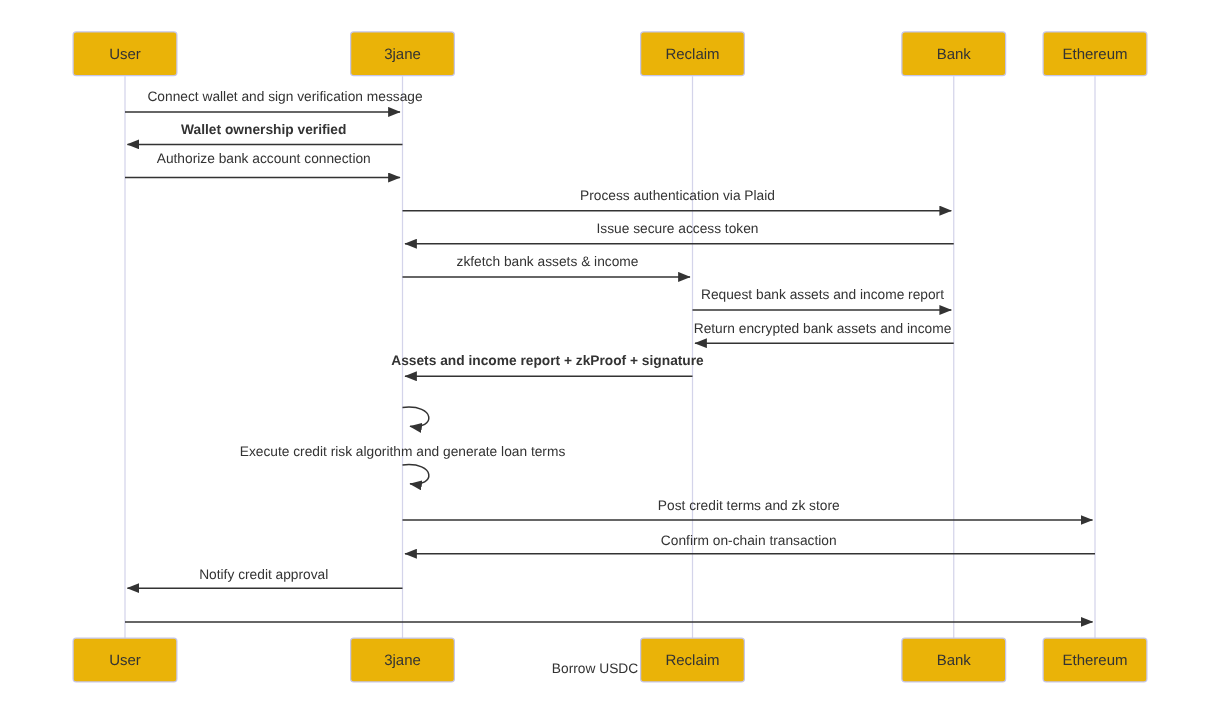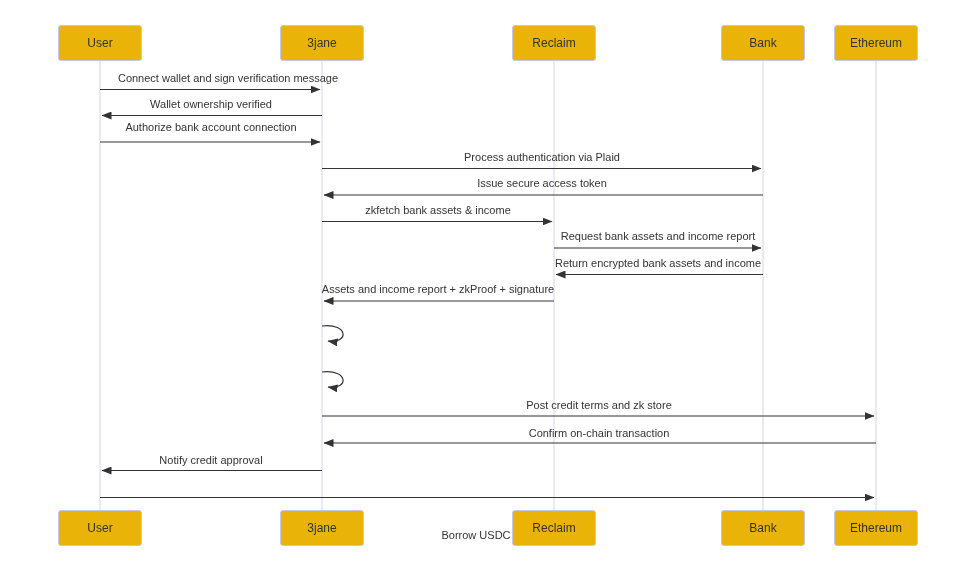--- a/index.html
+++ b/index.html
@@ -101,26 +101,27 @@
       <span>Reclaim</span>
     </div>
   <div class="actor-box" style="left:721px; top:510px;">
       <span>Bank</span>
     </div>
   <div class="actor-box" style="left:834px; top:510px;">
       <span>Ethereum</span>
     </div>
 
   <div class="msg-label" style="left:211px; top:72px;margin-left:17px;">Connect wallet and sign verification message</div>
-  <div class="msg-label" style="left:211px; top:98px;">Wallet ownership verified</div>
+  <div class="msg-label" style="left:211px; top:98px;font-weight:bold;">Wallet ownership verified</div>
   <div class="msg-label" style="left:211px; top:121px;">Authorize bank account connection</div>
   <div class="msg-label" style="left:542px; top:151px;">Process authentication via Plaid</div>
   <div class="msg-label" style="left:542px; top:177px;">Issue secure access token</div>
   <div class="msg-label" style="left:438px; top:204px;">zkfetch bank assets &amp; income</div>
   <div class="msg-label" style="left:658px; top:230px;">Request bank assets and income report</div>
   <div class="msg-label" style="left:658px; top:257px;text-align:right;">Return encrypted bank assets and income</div>
-  <div class="msg-label" style="left:438px; top:283px;">Assets and income report + zkProof + signature</div>
+  <div class="msg-label" style="left:438px; top:283px;font-weight:bold;">Assets and income report + zkProof + signature</div>
+  <div class="msg-label" style="left:322px; top:356px;">Execute credit risk algorithm and generate loan terms</div>
   <div class="msg-label" style="left:599px; top:399px;">Post credit terms and zk store</div>
   <div class="msg-label" style="left:599px; top:427px;">Confirm on-chain transaction</div>
   <div class="msg-label" style="left:211px; top:454px;">Notify credit approval</div>
   <div class="msg-label" style="left:476px; top:481px;margin-top:48px;">Borrow USDC</div>
 
 </div>
 
 </body></html>

